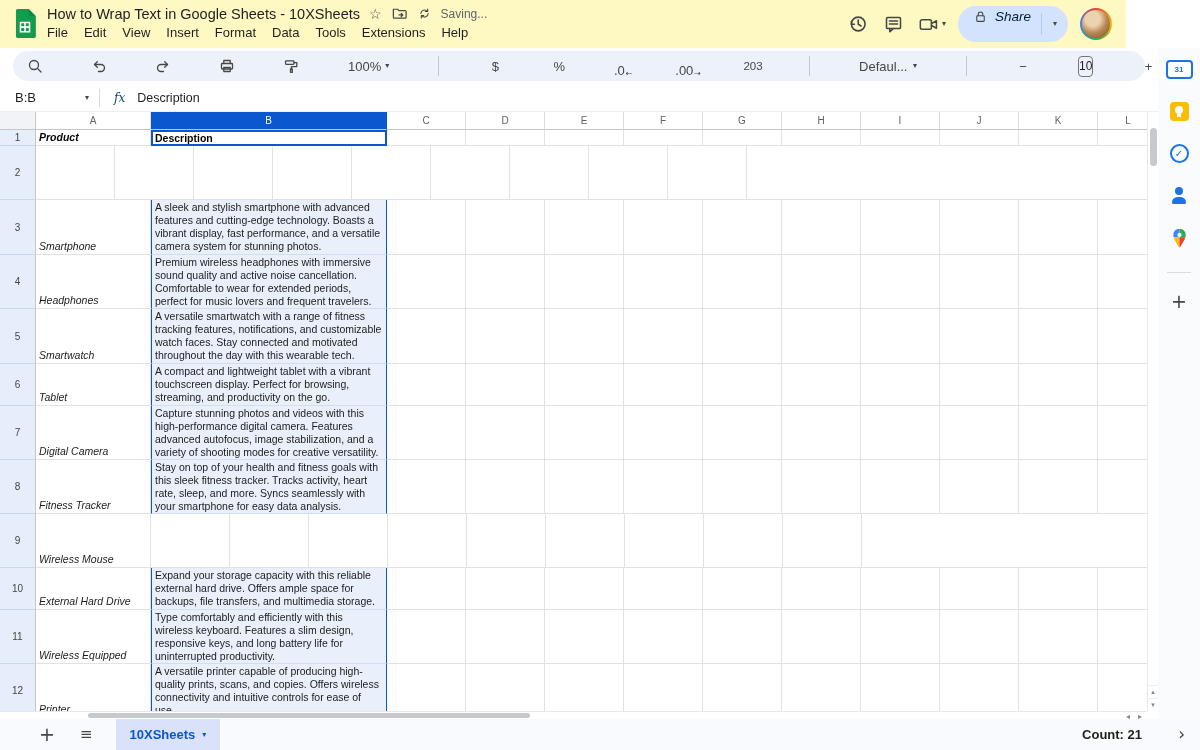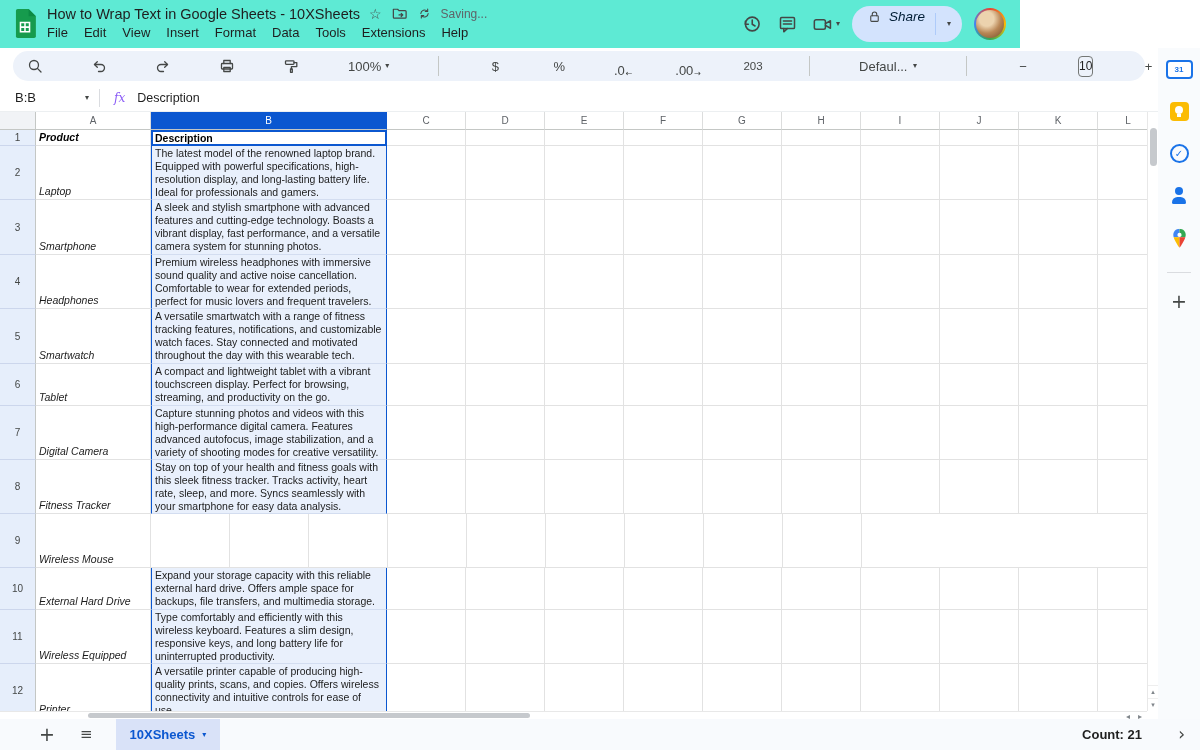--- a/index.html
+++ b/index.html
@@ -3,21 +3,21 @@
 <meta charset="utf-8">
 <style>
   html,body{margin:0;padding:0;background:#fff;}
   #app{position:relative;width:1200px;height:750px;overflow:hidden;background:#fff;
        font-family:"Liberation Sans","DejaVu Sans",sans-serif;color:#1f1f1f;}
   svg.ic{display:block;}
   svg.ic *{stroke:#444746;fill:none;stroke-width:1.3;stroke-linecap:round;stroke-linejoin:round;}
   svg.ic .fill{fill:#444746;stroke:none;}
 
   
-  .topbar{position:absolute;top:0;left:0;width:1020px;height:48px;background:#5eead4;display:flex;}
+  .topbar{position:absolute;top:0;left:0;width:1126px;height:48px;background:#fef9c3;display:flex;}
   .logo{margin:9px 0 0 14px;flex:0 0 auto;}
   .tcol{margin-left:11px;padding-top:5px;min-width:0;}
   .trow1{display:flex;align-items:center;gap:9px;}
   .doc-title{font-size:14.5px;color:#1f1f1f;white-space:nowrap;}
   .star{font-size:14px;color:#444746;font-family:"DejaVu Sans",sans-serif;line-height:1;}
   .saving{font-size:12px;color:#5f6368;}
   .menubar{display:flex;margin-left:-8px;margin-top:2px;}
   .menu-item{font-size:13px;color:#1f1f1f;padding:1px 8px;border-radius:4px;cursor:default;}
   .top-actions{margin-left:auto;display:flex;align-items:center;gap:12px;padding-right:14px;}
   .cam-group{display:flex;align-items:center;gap:3px;}
@@ -53,21 +53,21 @@
   .acolor{display:flex;flex-direction:column;align-items:center;line-height:1;}
   .acolor .bar{width:12px;height:3px;background:#1f1f1f;margin-top:1px;}
   .sigma{font-size:15px;color:#444746;font-family:"DejaVu Sans",sans-serif;}
   .tb-spacer{flex:1 1 auto;}
 
   
   .fbar{position:absolute;top:84px;left:0;width:1158px;height:28px;background:#fff;display:flex;align-items:center;
     border-bottom:1px solid #eceff1;box-sizing:border-box;}
   .namebox{width:74px;padding-left:15px;display:flex;align-items:center;justify-content:space-between;font-size:13px;color:#1f1f1f;}
   .fdiv{width:1px;height:18px;background:#dadce0;margin:0 6px 0 10px;}
-  .fx{font-family:"DejaVu Serif","Liberation Serif",serif;font-style:italic;font-size:12px;color:#8b5cf6;margin:0 12px 0 8px;}
+  .fx{font-family:"DejaVu Serif","Liberation Serif",serif;font-style:italic;font-size:12px;color:#0c4a6e;margin:0 12px 0 8px;}
   .fcontent{font-size:12.5px;color:#1f1f1f;}
 
   
   .grid{position:absolute;top:112px;left:0;width:1158px;height:607px;background:#fff;}
   .col-headers{display:flex;height:18px;}
   .corner{flex:0 0 36px;background:#f1f3f6;border-right:1px solid #c4c7c5;border-bottom:1px solid #c4c7c5;box-sizing:border-box;}
   .col-h{border-right:1px solid #dcdddd;border-bottom:1px solid #c4c7c5;background:#fff;color:#5f6368;font-size:10px;
     display:flex;align-items:center;justify-content:center;box-sizing:border-box;}
   .col-h.sel{background:#0b57d0;color:#fff;border-right-color:#0b57d0;font-weight:500;}
   .rows-clip{position:relative;height:581px;overflow:hidden;}
@@ -404,22 +404,20 @@
           <div class="cell cStd"></div>
           <div class="cell cStd"></div>
           <div class="cell cStd"></div>
           <div class="cell cStd"></div>
           <div class="cell cStd"></div>
           <div class="cell cStd"></div>
           <div class="cell cL"></div>
         </div>
         <div class="g-row" style="height: 54px;">
           <div class="row-h">2</div>
-          <div class="cell cA">Laptop</div>
-          <div class="cell cB">The latest model of the renowned laptop brand. Equipped with powerful specifications, high-resolution display, and long-lasting battery life. Ideal for professionals and gamers.</div>
           <div class="cell cStd"></div>
           <div class="cell cStd"></div>
           <div class="cell cStd"></div>
           <div class="cell cStd"></div>
           <div class="cell cStd"></div>
           <div class="cell cStd"></div>
           <div class="cell cStd"></div>
           <div class="cell cStd"></div>
           <div class="cell cStd"></div>
           <div class="cell cL"></div>

